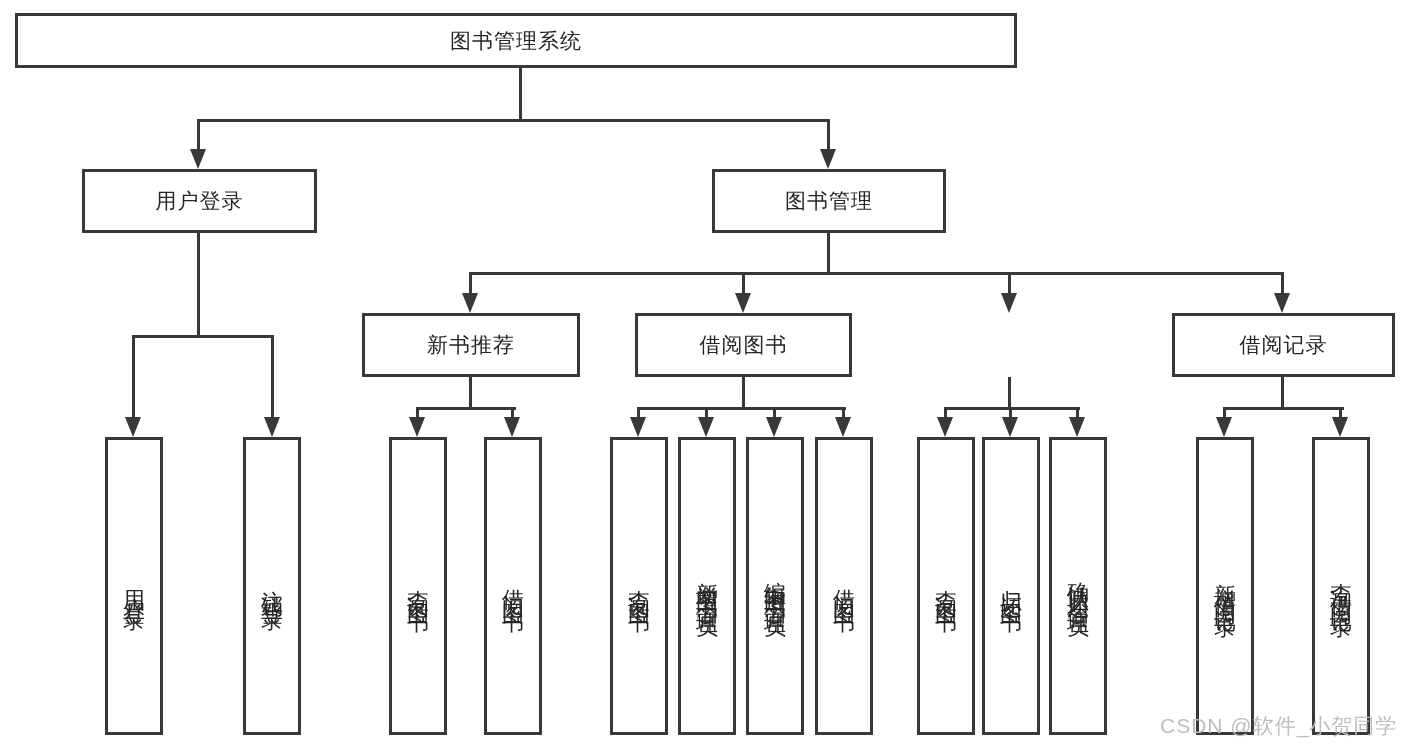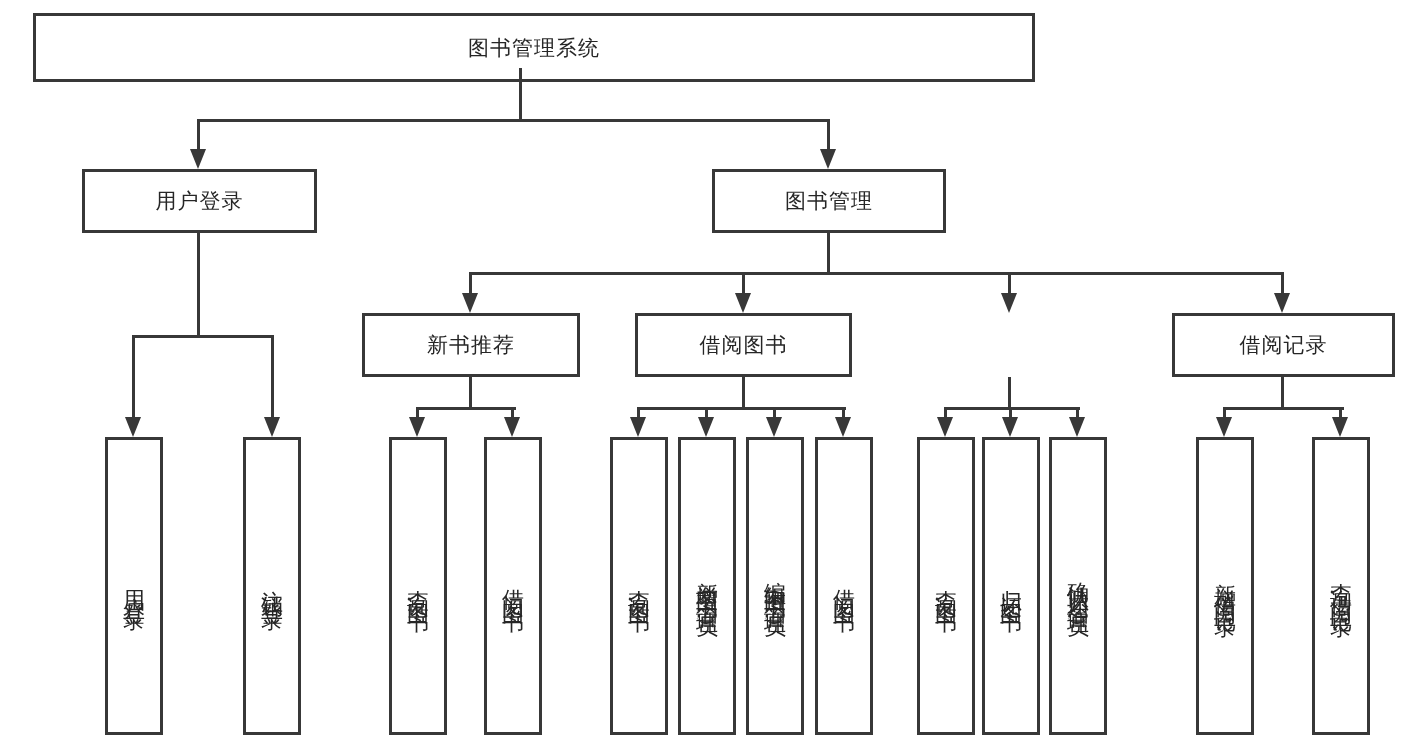--- a/index.html
+++ b/index.html
@@ -47,21 +47,21 @@
     color: #bdbdbd;
     letter-spacing: 1px;
     white-space: nowrap;
   }
 </style>
 </head>
 <body>
 
 <div class="canvas">
 
-  <div class="node hnode" style="left:33px;top:13px;width:1002px;height:69px">
+  <div class="node hnode" style="left:15px;top:13px;width:1002px;height:55px">
     <span>图书管理系统</span>
   </div>
 
   <div class="node hnode" style="left:82px;top:169px;width:235px;height:64px">
     <span>用户登录</span>
   </div>
 
   <div class="node hnode" style="left:362px;top:313px;width:218px;height:64px">
     <span>新书推荐</span>
   </div>
@@ -183,14 +183,15 @@
   <div class="vline" style="left:1076px;top:407px;height:10px"></div>
   <div class="arrowhead" style="left:1069px;top:417px"></div>
 
   <div class="vline" style="left:1281px;top:377px;height:30px"></div>
   <div class="hline" style="left:1223px;top:407px;width:121px"></div>
   <div class="vline" style="left:1223px;top:407px;height:10px"></div>
   <div class="arrowhead" style="left:1216px;top:417px"></div>
   <div class="vline" style="left:1339px;top:407px;height:10px"></div>
   <div class="arrowhead" style="left:1332px;top:417px"></div>
 
+  <div class="watermark">CSDN @软件_小贺同学</div>
 
 </div>
 
 </body></html>

